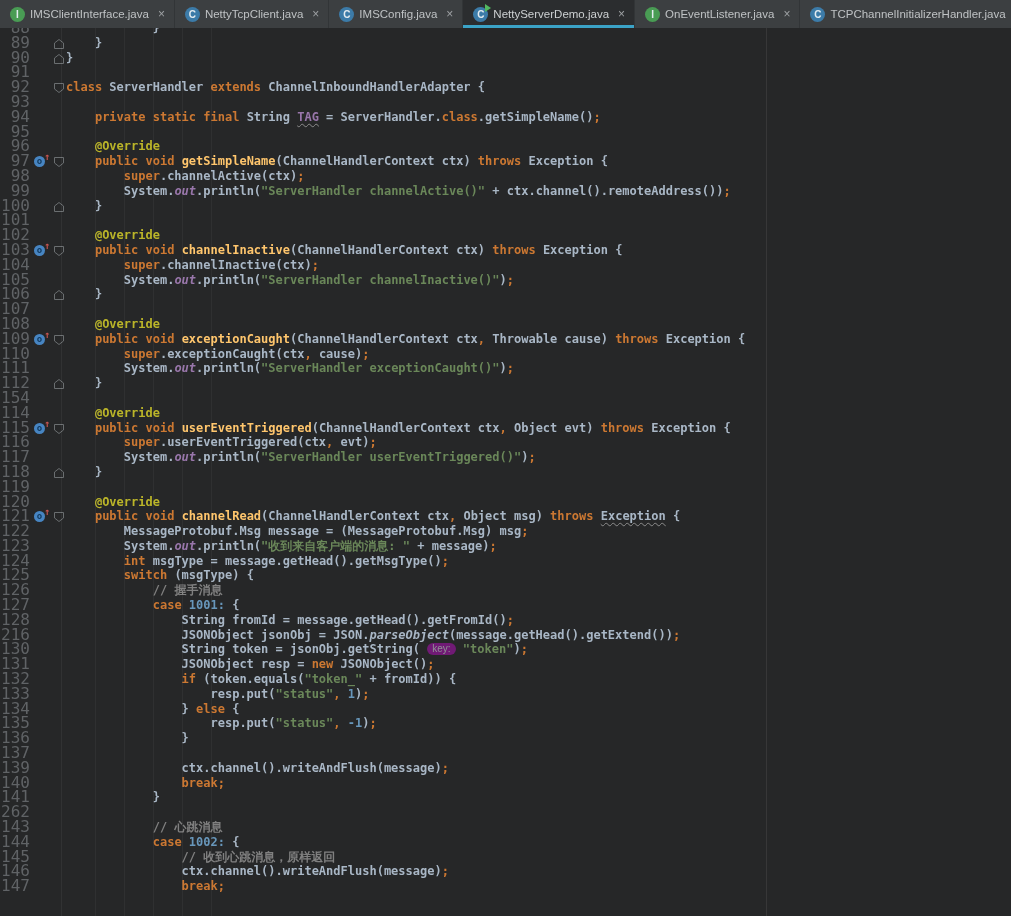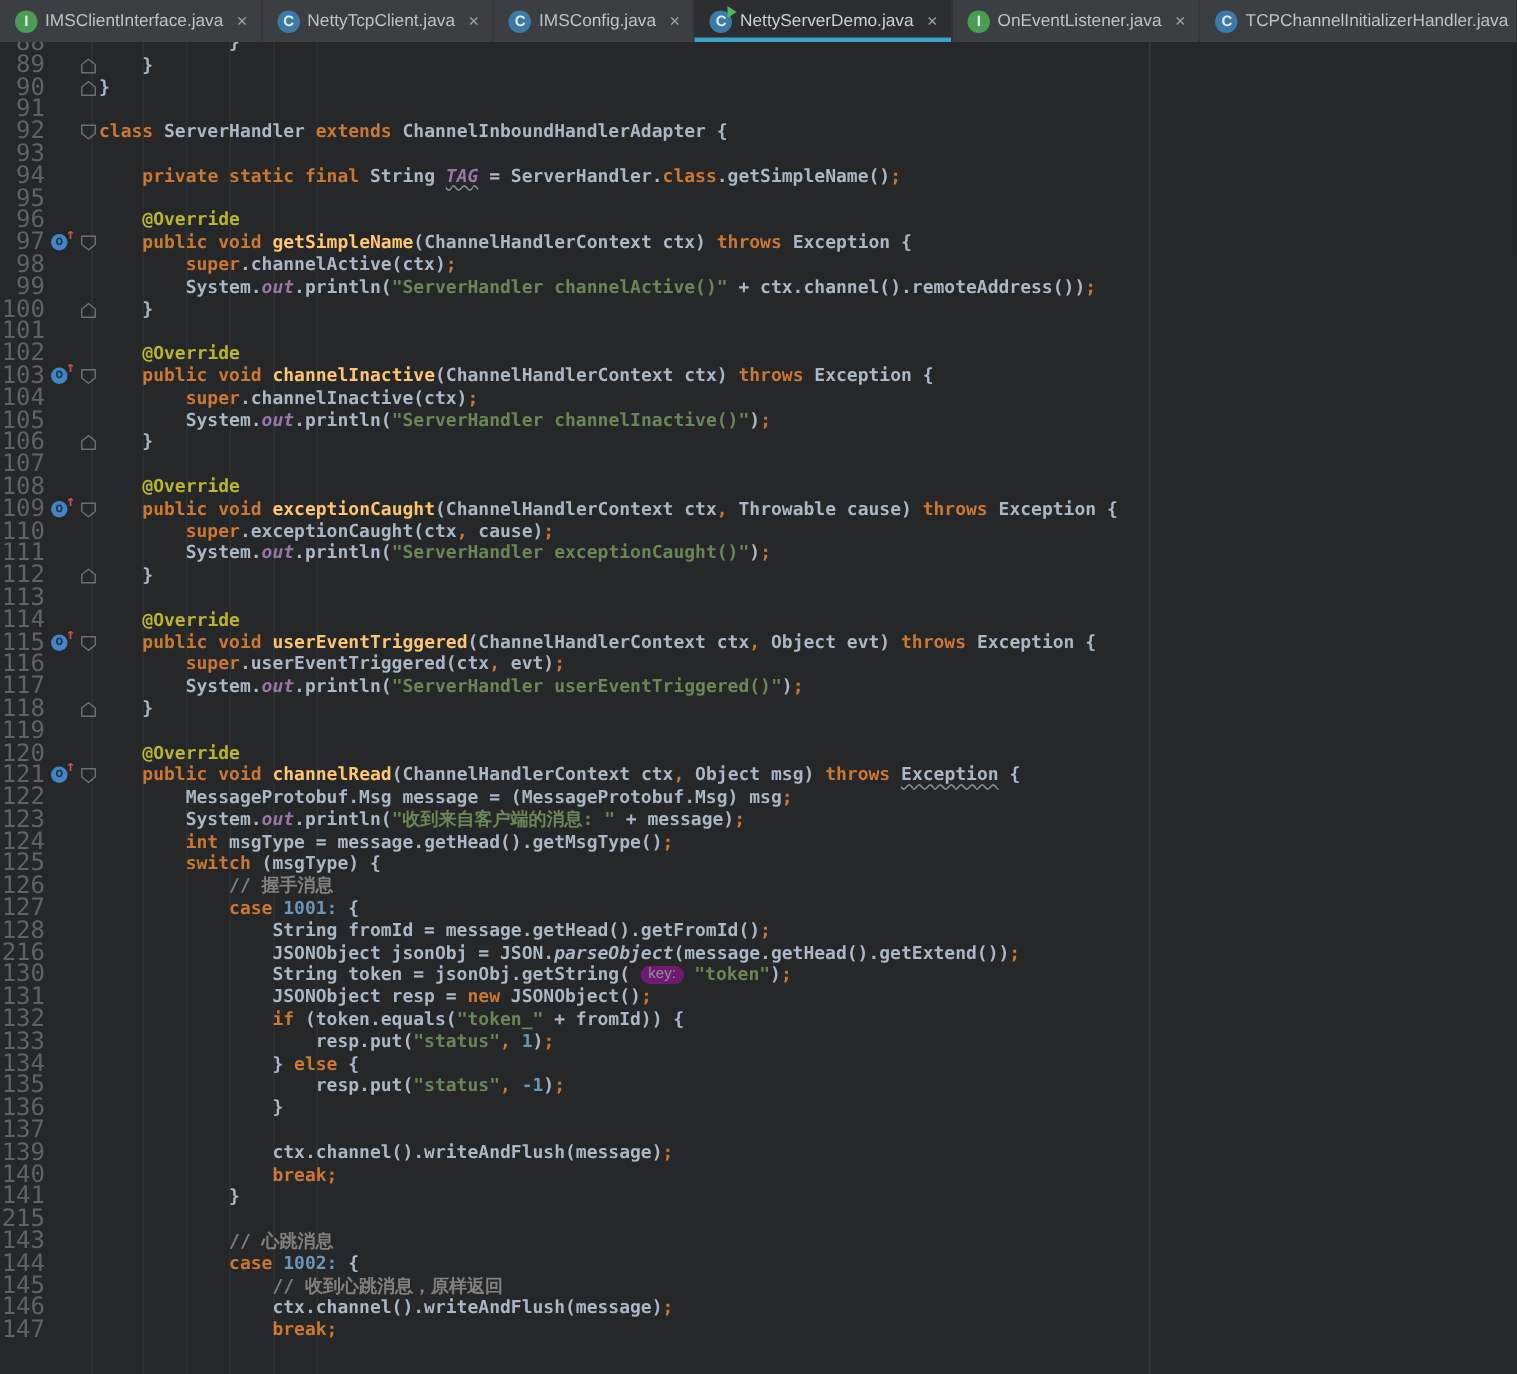--- a/index.html
+++ b/index.html
@@ -87,21 +87,21 @@
   
   .k  { color:#CC7832; }
   .d  { color:#A9B7C6; }
   .s  { color:#6A8759; }
   .n  { color:#6897BB; }
   .c  { color:#808080; }
   .a  { color:#BBB529; }
   .m  { color:#FFC66D; }
   .f  { color:#9876AA; font-style:italic; }
   .i  { color:#A9B7C6; font-style:italic; }
-  .fw { color:#9876AA; font-style:italic;
+  .fw { color:#9876AA; 
         text-decoration:underline wavy #8C8C8C 1px; text-underline-offset:2px; }
   .dw { color:#A9B7C6;
         text-decoration:underline wavy #8C8C8C 1px; text-underline-offset:2px; }
   .h {
     display:inline-block; background:#701a75; color:#909396;
     font-family:"Liberation Sans", sans-serif; font-size:10px; font-weight:normal;
     line-height:12px; border-radius:7px; padding:0 5px;
     vertical-align:1px;
   }
 
@@ -184,21 +184,21 @@
       <div class="row"><div class="gutter"><span class="num">107</span><span class="islot"></span><span class="fslot"></span></div><div class="code"></div></div>
       <div class="row"><div class="gutter"><span class="num">108</span><span class="islot"></span><span class="fslot"></span></div><div class="code"><span class="d">    </span><span class="a">@Override</span></div></div>
       <div class="row"><div class="gutter"><span class="num">109</span><span class="islot"><span class="ovr">o<span class="arr">↑</span></span></span><span class="fslot"><svg class="fold" width="12" height="12" viewBox="0 0 12 12">
               <path d="M1.5 1.5 H10.5 V7 L6 10.5 L1.5 7 Z" fill="none" stroke="#6A6E70"></path>
             </svg></span></div><div class="code"><span class="d">    </span><span class="k">public void</span><span class="d"> </span><span class="m">exceptionCaught</span><span class="d">(ChannelHandlerContext ctx</span><span class="k">,</span><span class="d"> Throwable cause) </span><span class="k">throws</span><span class="d"> Exception {</span></div></div>
       <div class="row"><div class="gutter"><span class="num">110</span><span class="islot"></span><span class="fslot"></span></div><div class="code"><span class="d">        </span><span class="k">super</span><span class="d">.exceptionCaught(ctx</span><span class="k">,</span><span class="d"> cause)</span><span class="k">;</span></div></div>
       <div class="row"><div class="gutter"><span class="num">111</span><span class="islot"></span><span class="fslot"></span></div><div class="code"><span class="d">        System.</span><span class="f">out</span><span class="d">.println(</span><span class="s">"ServerHandler exceptionCaught()"</span><span class="d">)</span><span class="k">;</span></div></div>
       <div class="row"><div class="gutter"><span class="num">112</span><span class="islot"></span><span class="fslot"><svg class="fold" width="12" height="12" viewBox="0 0 12 12">
               <path d="M1.5 5 L6 1.5 L10.5 5 V10.5 H1.5 Z" fill="none" stroke="#6A6E70"></path>
             </svg></span></div><div class="code"><span class="d">    }</span></div></div>
-      <div class="row"><div class="gutter"><span class="num">113</span><span class="islot"></span><span class="fslot"></span></div><div class="code"></div></div>
+      <div class="row"><div class="gutter"><span class="num">154</span><span class="islot"></span><span class="fslot"></span></div><div class="code"></div></div>
       <div class="row"><div class="gutter"><span class="num">114</span><span class="islot"></span><span class="fslot"></span></div><div class="code"><span class="d">    </span><span class="a">@Override</span></div></div>
       <div class="row"><div class="gutter"><span class="num">115</span><span class="islot"><span class="ovr">o<span class="arr">↑</span></span></span><span class="fslot"><svg class="fold" width="12" height="12" viewBox="0 0 12 12">
               <path d="M1.5 1.5 H10.5 V7 L6 10.5 L1.5 7 Z" fill="none" stroke="#6A6E70"></path>
             </svg></span></div><div class="code"><span class="d">    </span><span class="k">public void</span><span class="d"> </span><span class="m">userEventTriggered</span><span class="d">(ChannelHandlerContext ctx</span><span class="k">,</span><span class="d"> Object evt) </span><span class="k">throws</span><span class="d"> Exception {</span></div></div>
       <div class="row"><div class="gutter"><span class="num">116</span><span class="islot"></span><span class="fslot"></span></div><div class="code"><span class="d">        </span><span class="k">super</span><span class="d">.userEventTriggered(ctx</span><span class="k">,</span><span class="d"> evt)</span><span class="k">;</span></div></div>
       <div class="row"><div class="gutter"><span class="num">117</span><span class="islot"></span><span class="fslot"></span></div><div class="code"><span class="d">        System.</span><span class="f">out</span><span class="d">.println(</span><span class="s">"ServerHandler userEventTriggered()"</span><span class="d">)</span><span class="k">;</span></div></div>
       <div class="row"><div class="gutter"><span class="num">118</span><span class="islot"></span><span class="fslot"><svg class="fold" width="12" height="12" viewBox="0 0 12 12">
               <path d="M1.5 5 L6 1.5 L10.5 5 V10.5 H1.5 Z" fill="none" stroke="#6A6E70"></path>
             </svg></span></div><div class="code"><span class="d">    }</span></div></div>
       <div class="row"><div class="gutter"><span class="num">119</span><span class="islot"></span><span class="fslot"></span></div><div class="code"></div></div>
@@ -218,21 +218,21 @@
       <div class="row"><div class="gutter"><span class="num">131</span><span class="islot"></span><span class="fslot"></span></div><div class="code"><span class="d">                JSONObject resp = </span><span class="k">new</span><span class="d"> JSONObject()</span><span class="k">;</span></div></div>
       <div class="row"><div class="gutter"><span class="num">132</span><span class="islot"></span><span class="fslot"></span></div><div class="code"><span class="d">                </span><span class="k">if</span><span class="d"> (token.equals(</span><span class="s">"token_"</span><span class="d"> + fromId)) {</span></div></div>
       <div class="row"><div class="gutter"><span class="num">133</span><span class="islot"></span><span class="fslot"></span></div><div class="code"><span class="d">                    resp.put(</span><span class="s">"status"</span><span class="k">,</span><span class="d"> </span><span class="n">1</span><span class="d">)</span><span class="k">;</span></div></div>
       <div class="row"><div class="gutter"><span class="num">134</span><span class="islot"></span><span class="fslot"></span></div><div class="code"><span class="d">                } </span><span class="k">else</span><span class="d"> {</span></div></div>
       <div class="row"><div class="gutter"><span class="num">135</span><span class="islot"></span><span class="fslot"></span></div><div class="code"><span class="d">                    resp.put(</span><span class="s">"status"</span><span class="k">,</span><span class="d"> </span><span class="n">-1</span><span class="d">)</span><span class="k">;</span></div></div>
       <div class="row"><div class="gutter"><span class="num">136</span><span class="islot"></span><span class="fslot"></span></div><div class="code"><span class="d">                }</span></div></div>
       <div class="row"><div class="gutter"><span class="num">137</span><span class="islot"></span><span class="fslot"></span></div><div class="code"></div></div>
       <div class="row"><div class="gutter"><span class="num">139</span><span class="islot"></span><span class="fslot"></span></div><div class="code"><span class="d">                ctx.channel().writeAndFlush(message)</span><span class="k">;</span></div></div>
       <div class="row"><div class="gutter"><span class="num">140</span><span class="islot"></span><span class="fslot"></span></div><div class="code"><span class="d">                </span><span class="k">break;</span></div></div>
       <div class="row"><div class="gutter"><span class="num">141</span><span class="islot"></span><span class="fslot"></span></div><div class="code"><span class="d">            }</span></div></div>
-      <div class="row"><div class="gutter"><span class="num">215</span><span class="islot"></span><span class="fslot"></span></div><div class="code"></div></div>
+      <div class="row"><div class="gutter"><span class="num">262</span><span class="islot"></span><span class="fslot"></span></div><div class="code"></div></div>
       <div class="row"><div class="gutter"><span class="num">143</span><span class="islot"></span><span class="fslot"></span></div><div class="code"><span class="d">            </span><span class="c">// 心跳消息</span></div></div>
       <div class="row"><div class="gutter"><span class="num">144</span><span class="islot"></span><span class="fslot"></span></div><div class="code"><span class="d">            </span><span class="k">case</span><span class="d"> </span><span class="n">1002:</span><span class="d"> {</span></div></div>
       <div class="row"><div class="gutter"><span class="num">145</span><span class="islot"></span><span class="fslot"></span></div><div class="code"><span class="d">                </span><span class="c">// 收到心跳消息，原样返回</span></div></div>
       <div class="row"><div class="gutter"><span class="num">146</span><span class="islot"></span><span class="fslot"></span></div><div class="code"><span class="d">                ctx.channel().writeAndFlush(message)</span><span class="k">;</span></div></div>
       <div class="row"><div class="gutter"><span class="num">147</span><span class="islot"></span><span class="fslot"></span></div><div class="code"><span class="d">                </span><span class="k">break;</span></div></div>
     </div>
   <div class="vguide gutter-line"></div>
   <div class="vguide indent-guide" style="left:95px"></div>
   <div class="vguide indent-guide" style="left:124px"></div>
   <div class="vguide indent-guide" style="left:153px"></div>

